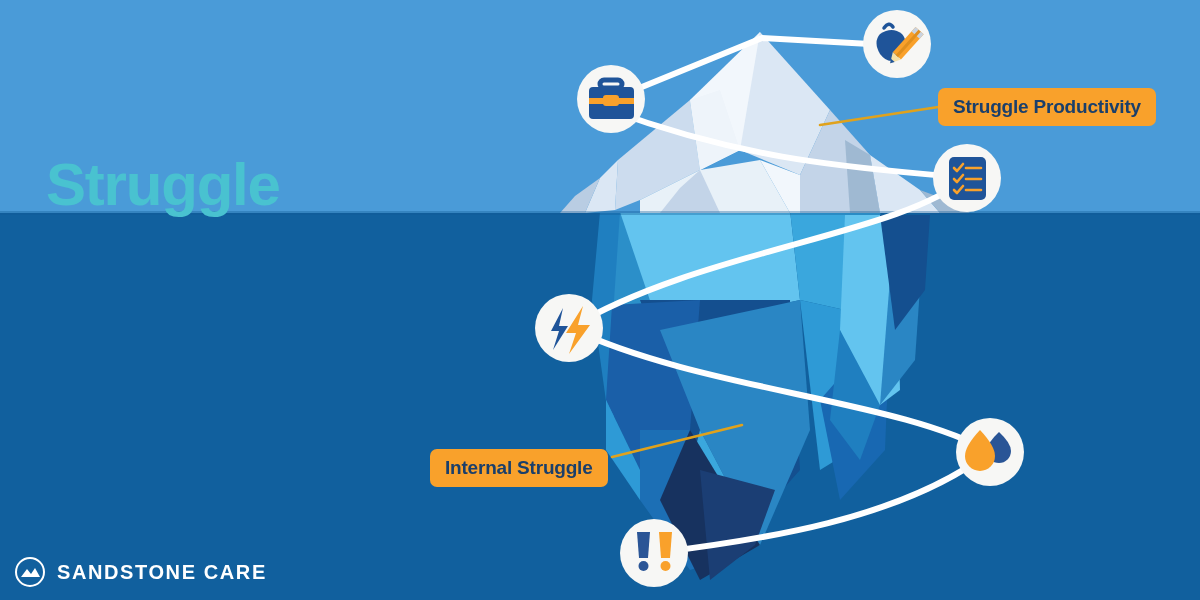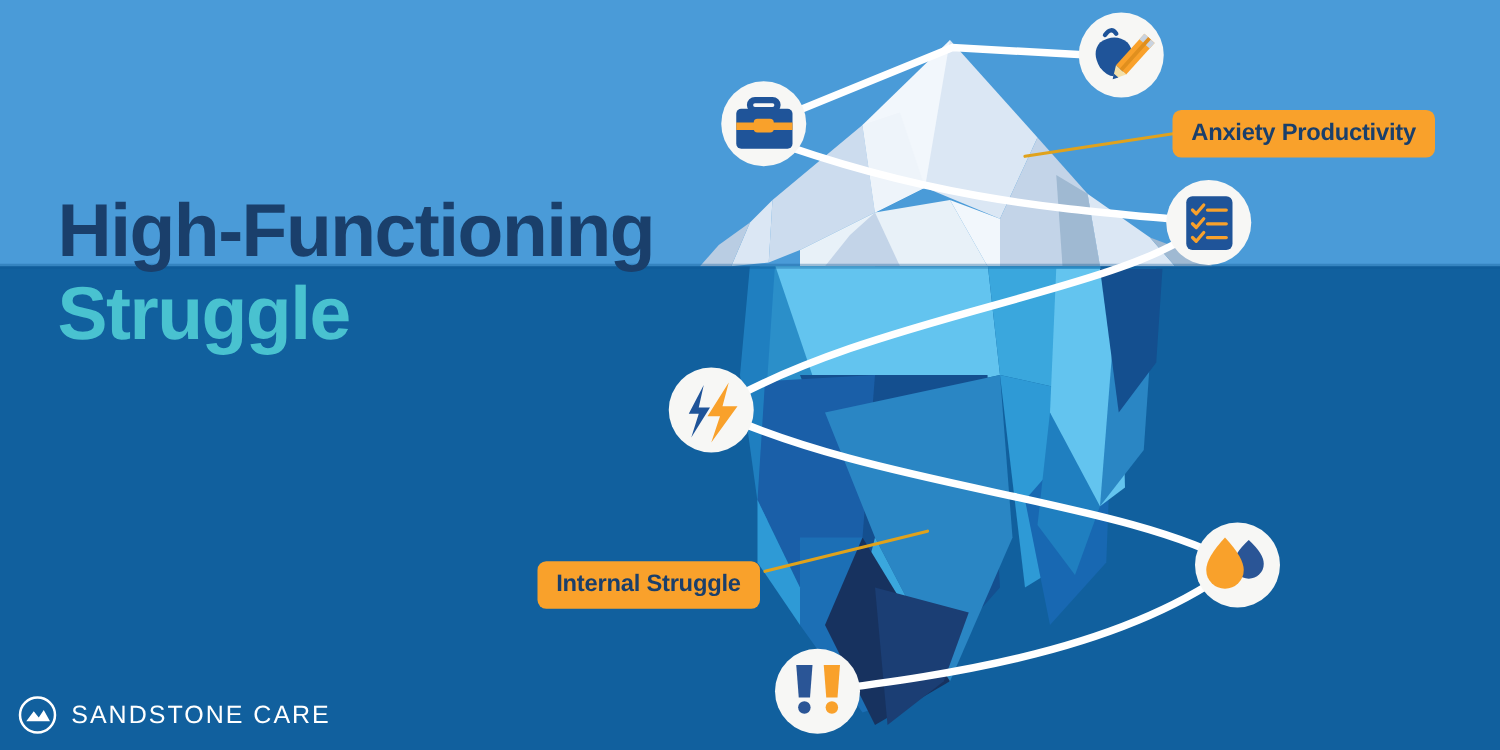--- a/index.html
+++ b/index.html
@@ -50,21 +50,21 @@
     left:14px;
     top:556px;
     z-index:7;
     display:flex;
     align-items:center;
     gap:11px;
   }
   .logo-text {
     color:#ffffff;
     font-size:20px;
-    font-weight:normal;
+    font-weight:bold;
     letter-spacing:1.6px;
     white-space:nowrap;
   }
 </style>
 </head>
 <body>
 
 <div id="stage">
 
   <svg id="art" viewBox="0 0 1200 600">
@@ -182,25 +182,24 @@
     <g>
       <circle cx="654" cy="553" r="34" fill="#f7f7f5"></circle>
       <polygon fill="#2a5596" points="637,532 650,532 648,558 639,558"></polygon>
       <circle cx="643.5" cy="566" r="5" fill="#2a5596"></circle>
       <polygon fill="#f9a12b" points="659,532 672,532 670,558 661,558"></polygon>
       <circle cx="665.5" cy="566" r="5" fill="#f9a12b"></circle>
     </g>
   </svg>
 
   <div class="title-block">
-    <div class="title-line title-top">High-Functioning</div>
     <div class="title-line title-bottom">Struggle</div>
   </div>
 
-  <div class="badge" id="badge-outward">Anxiety Productivity</div>
+  <div class="badge" id="badge-outward">Struggle Productivity</div>
   <div class="badge" id="badge-internal">Internal Struggle</div>
 
   <div class="logo">
     <svg width="32" height="32" viewBox="0 0 32 32">
       <circle cx="16" cy="16" r="14" fill="none" stroke="#ffffff" stroke-width="2"></circle>
       <path d="M 7,21 L 13,13 L 17,18 L 21,12 L 26,21 Z" fill="#ffffff"></path>
     </svg>
     <span class="logo-text">SANDSTONE CARE</span>
   </div>
 

